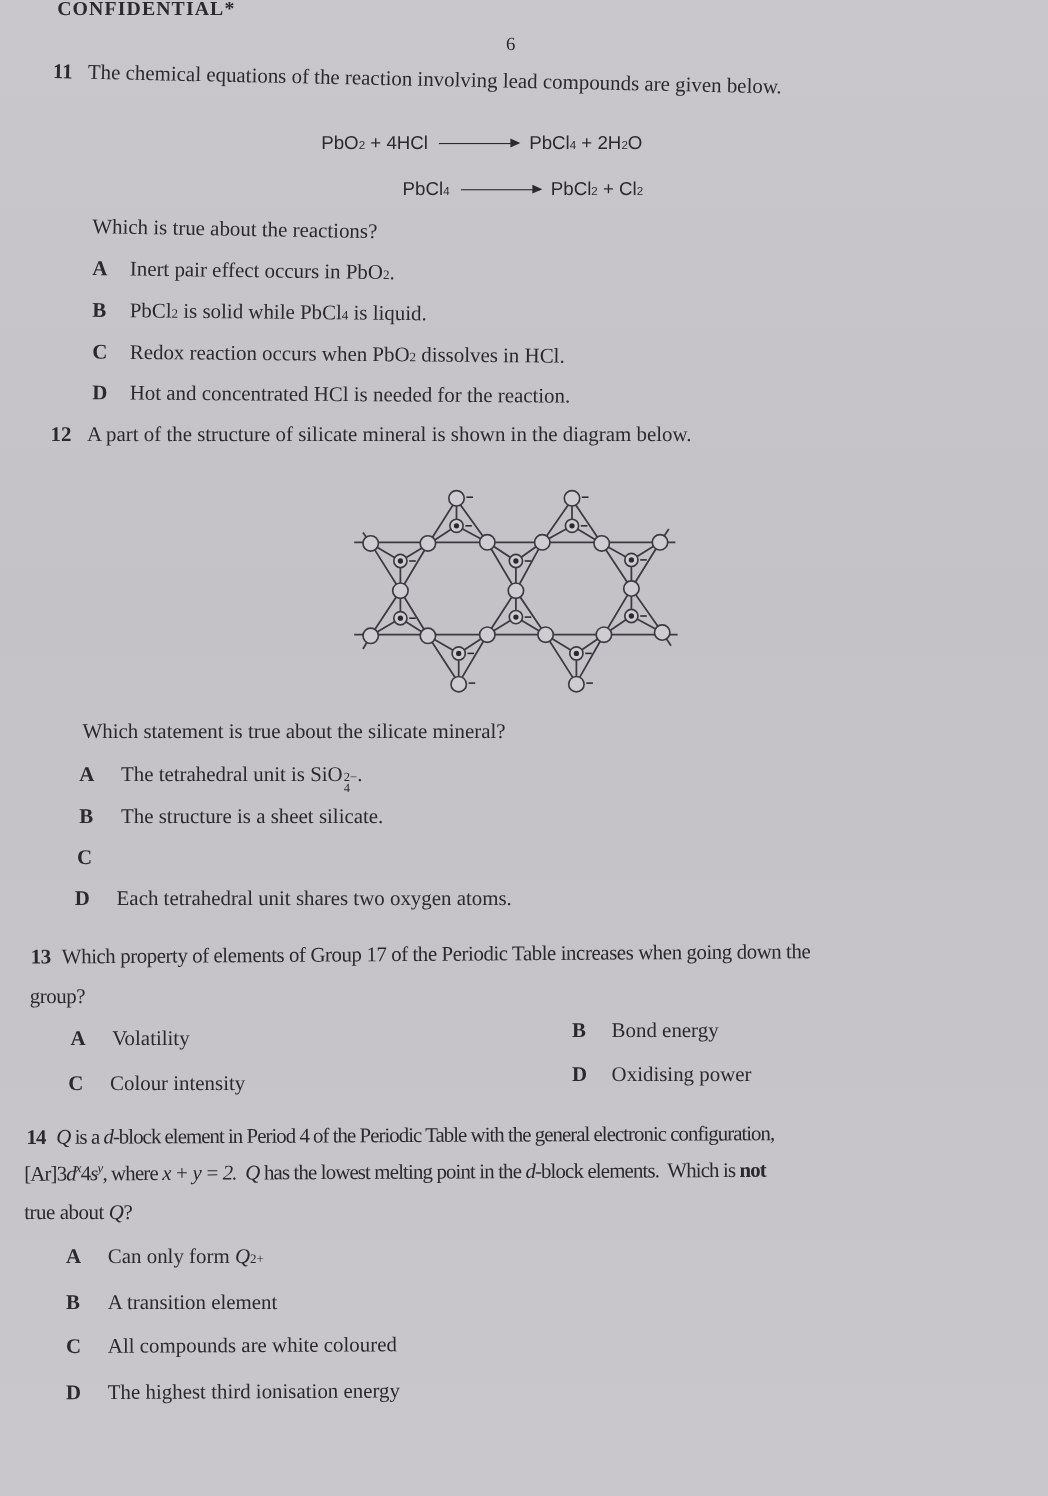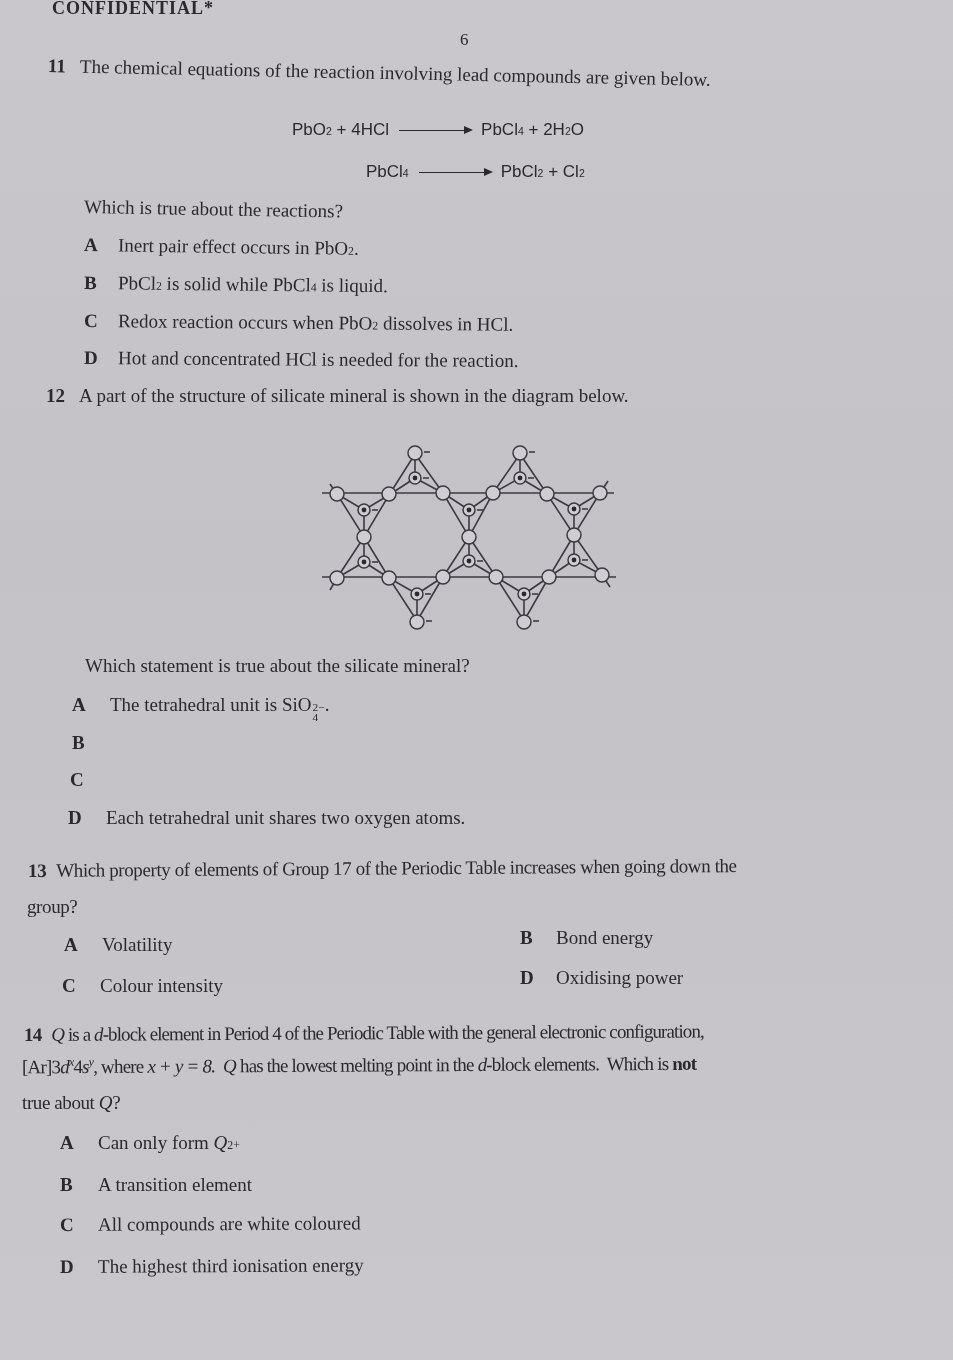--- a/index.html
+++ b/index.html
@@ -197,33 +197,34 @@
     <line x1="72" y1="122" x2="78" y2="122"></line>
       <line x1="177" y1="121" x2="183" y2="121"></line>
       <line x1="282" y1="120" x2="288" y2="120"></line>
     <line x1="125" y1="154" x2="131" y2="154"></line>
       <line x1="232" y1="154" x2="238" y2="154"></line>
     <line x1="126" y1="181" x2="132" y2="181"></line>
       <line x1="233" y1="181" x2="239" y2="181"></line>
   </g>
 </svg>
 
-<div class="abs qtext" style="left:75px; top:655px;margin-left:10px;">Which statement is true about the silicate mineral?</div>
+<div class="abs qtext" style="left:75px; top:655px;">Which statement is true about the silicate mineral?</div>
 
 <div class="abs opt" style="left:72px; top:694px;">
   <span class="letter" style="width:38px">A</span>
     <span>The tetrahedral unit is SiO</span>
     <span style="display:inline-flex; flex-direction:column; font-size:0.6em; line-height:0.9; vertical-align:middle; margin-left:1px;">
       <sup style="font-size:1em">2−</sup>
       <sub style="font-size:1em">4</sub>
     </span>
     <span>.</span>
 </div>
 <div class="abs opt" style="left:72px; top:732px;">
   <span class="letter" style="width:38px">B</span>
+    <span>The structure is a sheet silicate.</span>
 </div>
 <div class="abs opt" style="left:70px; top:769px;">
   <span class="letter" style="width:38px">C</span>
 </div>
 <div class="abs opt" style="left:68px; top:807px;">
   <span class="letter" style="width:38px">D</span>
     <span>Each tetrahedral unit shares two oxygen atoms.</span>
 </div>
 
 <div class="abs qtext cond" style="left:28px; top:860px; transform: rotate(-0.4deg); transform-origin:left center;">
@@ -245,21 +246,21 @@
 </div>
 <div class="abs opt" style="left:520px; top:967px;">
   <span class="letter" style="width:36px">D</span>
     <span>Oxidising power</span>
 </div>
 
 <div class="abs qtext cond" style="left:24px; top:1024px; letter-spacing:-0.9px; transform: rotate(-0.3deg); transform-origin:left center;">
   <span class="qnum" style="margin-right:10px">14</span><i>Q</i><span style="white-space:pre"> is a </span><i>d</i><span>-block element in Period 4 of the Periodic Table with the general electronic configuration,</span>
 </div>
 <div class="abs qtext cond" style="left:22px; top:1056px; letter-spacing:-0.8px; transform: rotate(-0.3deg); transform-origin:left center;">
-  <span>[Ar]3</span><i>d</i><sup><i>x</i></sup><span>4</span><i>s</i><sup><i>y</i></sup><span style="white-space:pre">, where </span><i>x + y = 8.</i>&nbsp; <i>Q</i><span style="white-space:pre"> has the lowest melting point in the </span><i>d</i><span style="white-space:pre">-block elements.  Which is </span><b>not</b>
+  <span>[Ar]3</span><i>d</i><sup><i>x</i></sup><span>4</span><i>s</i><sup><i>y</i></sup><span style="white-space:pre">, where </span><i>x + y = 2.</i>&nbsp; <i>Q</i><span style="white-space:pre"> has the lowest melting point in the </span><i>d</i><span style="white-space:pre">-block elements.  Which is </span><b>not</b>
 </div>
 <div class="abs qtext cond" style="left:22px; top:1092px;">
   <span style="white-space:pre">true about </span><i>Q</i><span>?</span>
 </div>
 
 <div class="abs opt" style="left:60px; top:1132px;">
   <span class="letter" style="width:38px">A</span>
     <span style="white-space:pre">Can only form </span>
     <i>Q</i>
     <sup>2+</sup>

